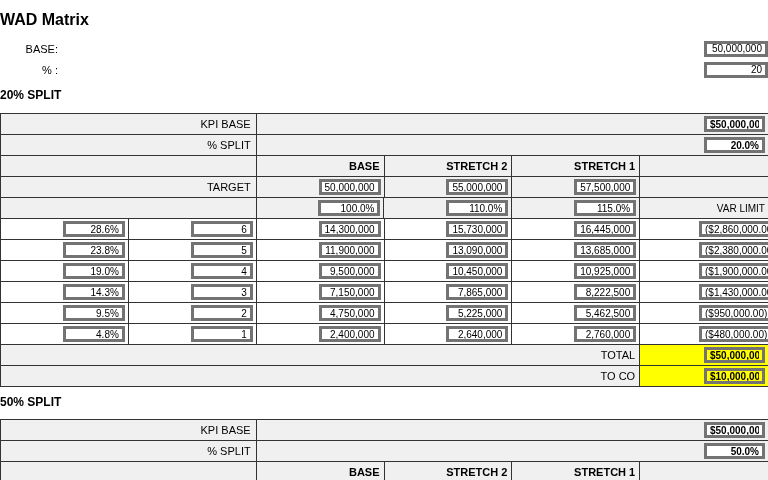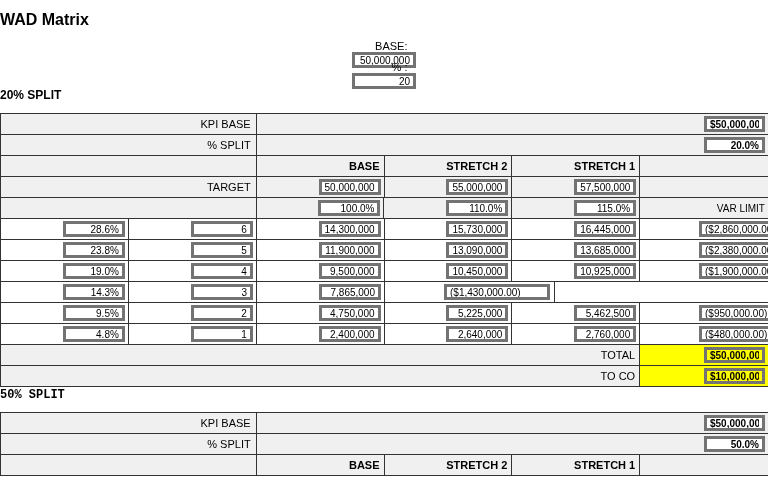--- a/index.html
+++ b/index.html
@@ -5,25 +5,25 @@
   * { margin: 0; padding: 0; box-sizing: border-box; }
   html, body {
     width: 768px; height: 480px; overflow: hidden;
     background: #ffffff; color: #000;
     font-family: "Liberation Sans", sans-serif;
   }
   .viewport { width: 768px; }
   .centerband { width: 768px; text-align: left; }
   .page-title { margin-top: 11px; font-size: 16px; font-weight: bold; line-height: 17px; }
   .form-area { margin-top: 12px; }
-  .form-row { display: flex; justify-content: space-between; align-items: center; height: 17px; margin-bottom: 4px; flex-direction: column; }
+  .form-row { display: flex; justify-content: space-between; align-items: center; height: 17px; margin-bottom: 4px; }
   .form-label { width: 58px; text-align: right; margin-right: 11px; font-size: 11px; }
   .form-row input { width: 64px; }
   .section-heading { margin-top: 10px; font-size: 12px; font-weight: bold; line-height: 14px; }
-  .section-heading.second { margin-top: 1px; font-family: Liberation Mono, monospace; }
+  .section-heading.second { margin-top: 8px; }
 
   .tbl { width: 810px; border-top: 1px solid #333; border-left: 1px solid #333; margin-top: 11px; }
   .tbl2 { margin-top: 10px; }
   .row { display: flex; height: 21px; border-bottom: 1px solid #333; background: #fff; }
   .row.gray { background: #f0f0f0; }
   .cell {
     display: flex; align-items: center; justify-content: flex-end;
     border-right: 1px solid #333; height: 100%;
     font-size: 11px; padding: 0 3px; overflow: hidden;
   }
@@ -187,21 +187,27 @@
     </div>
 
     <div class="row">
       <div class="cell w1">
           <input type="text" value="14.3%" style="">
         </div>
       <div class="cell w1">
           <input type="text" value="3" style="">
         </div>
       <div class="cell w1">
+          <input type="text" value="7,150,000" style="">
+        </div>
+      <div class="cell w1">
           <input type="text" value="7,865,000" style="">
+        </div>
+      <div class="cell w1">
+          <input type="text" value="8,222,500" style="">
         </div>
       <div class="cell w6 pad-r4">
           <input type="text" class="wide" value="($1,430,000.00)" style="">
         </div>
     </div>
 
     <div class="row">
       <div class="cell w1">
           <input type="text" value="9.5%" style="">
         </div>

